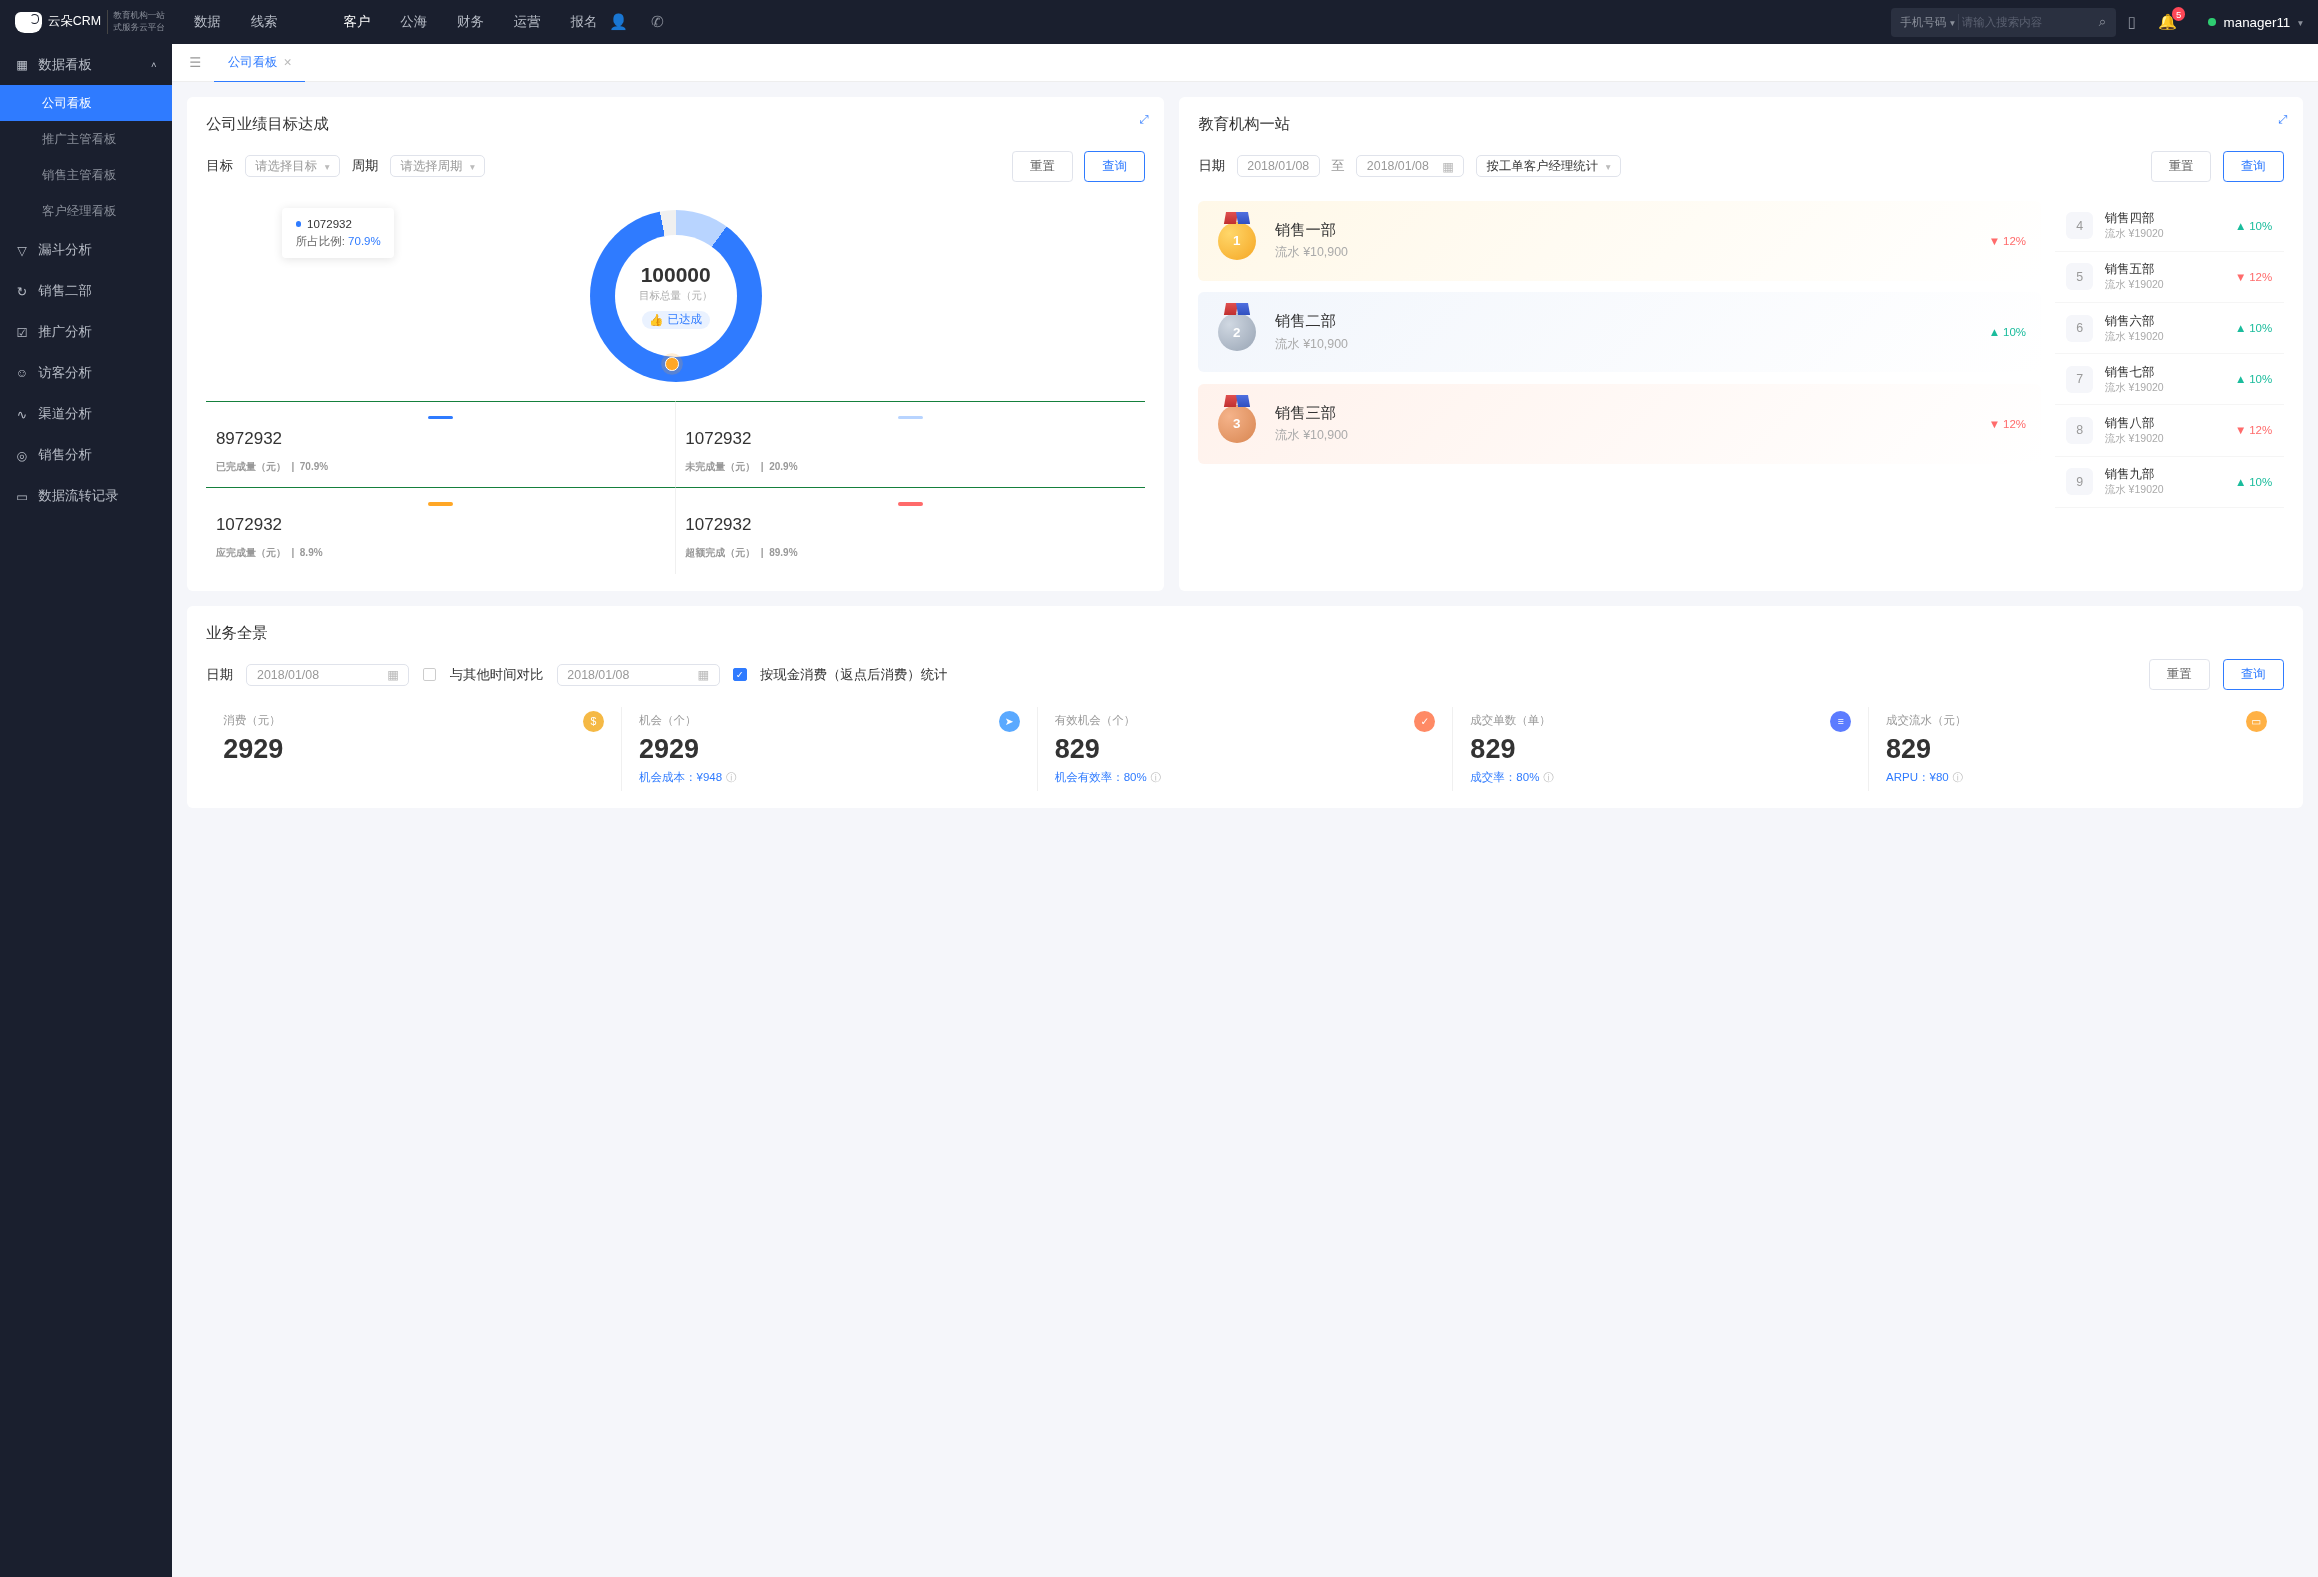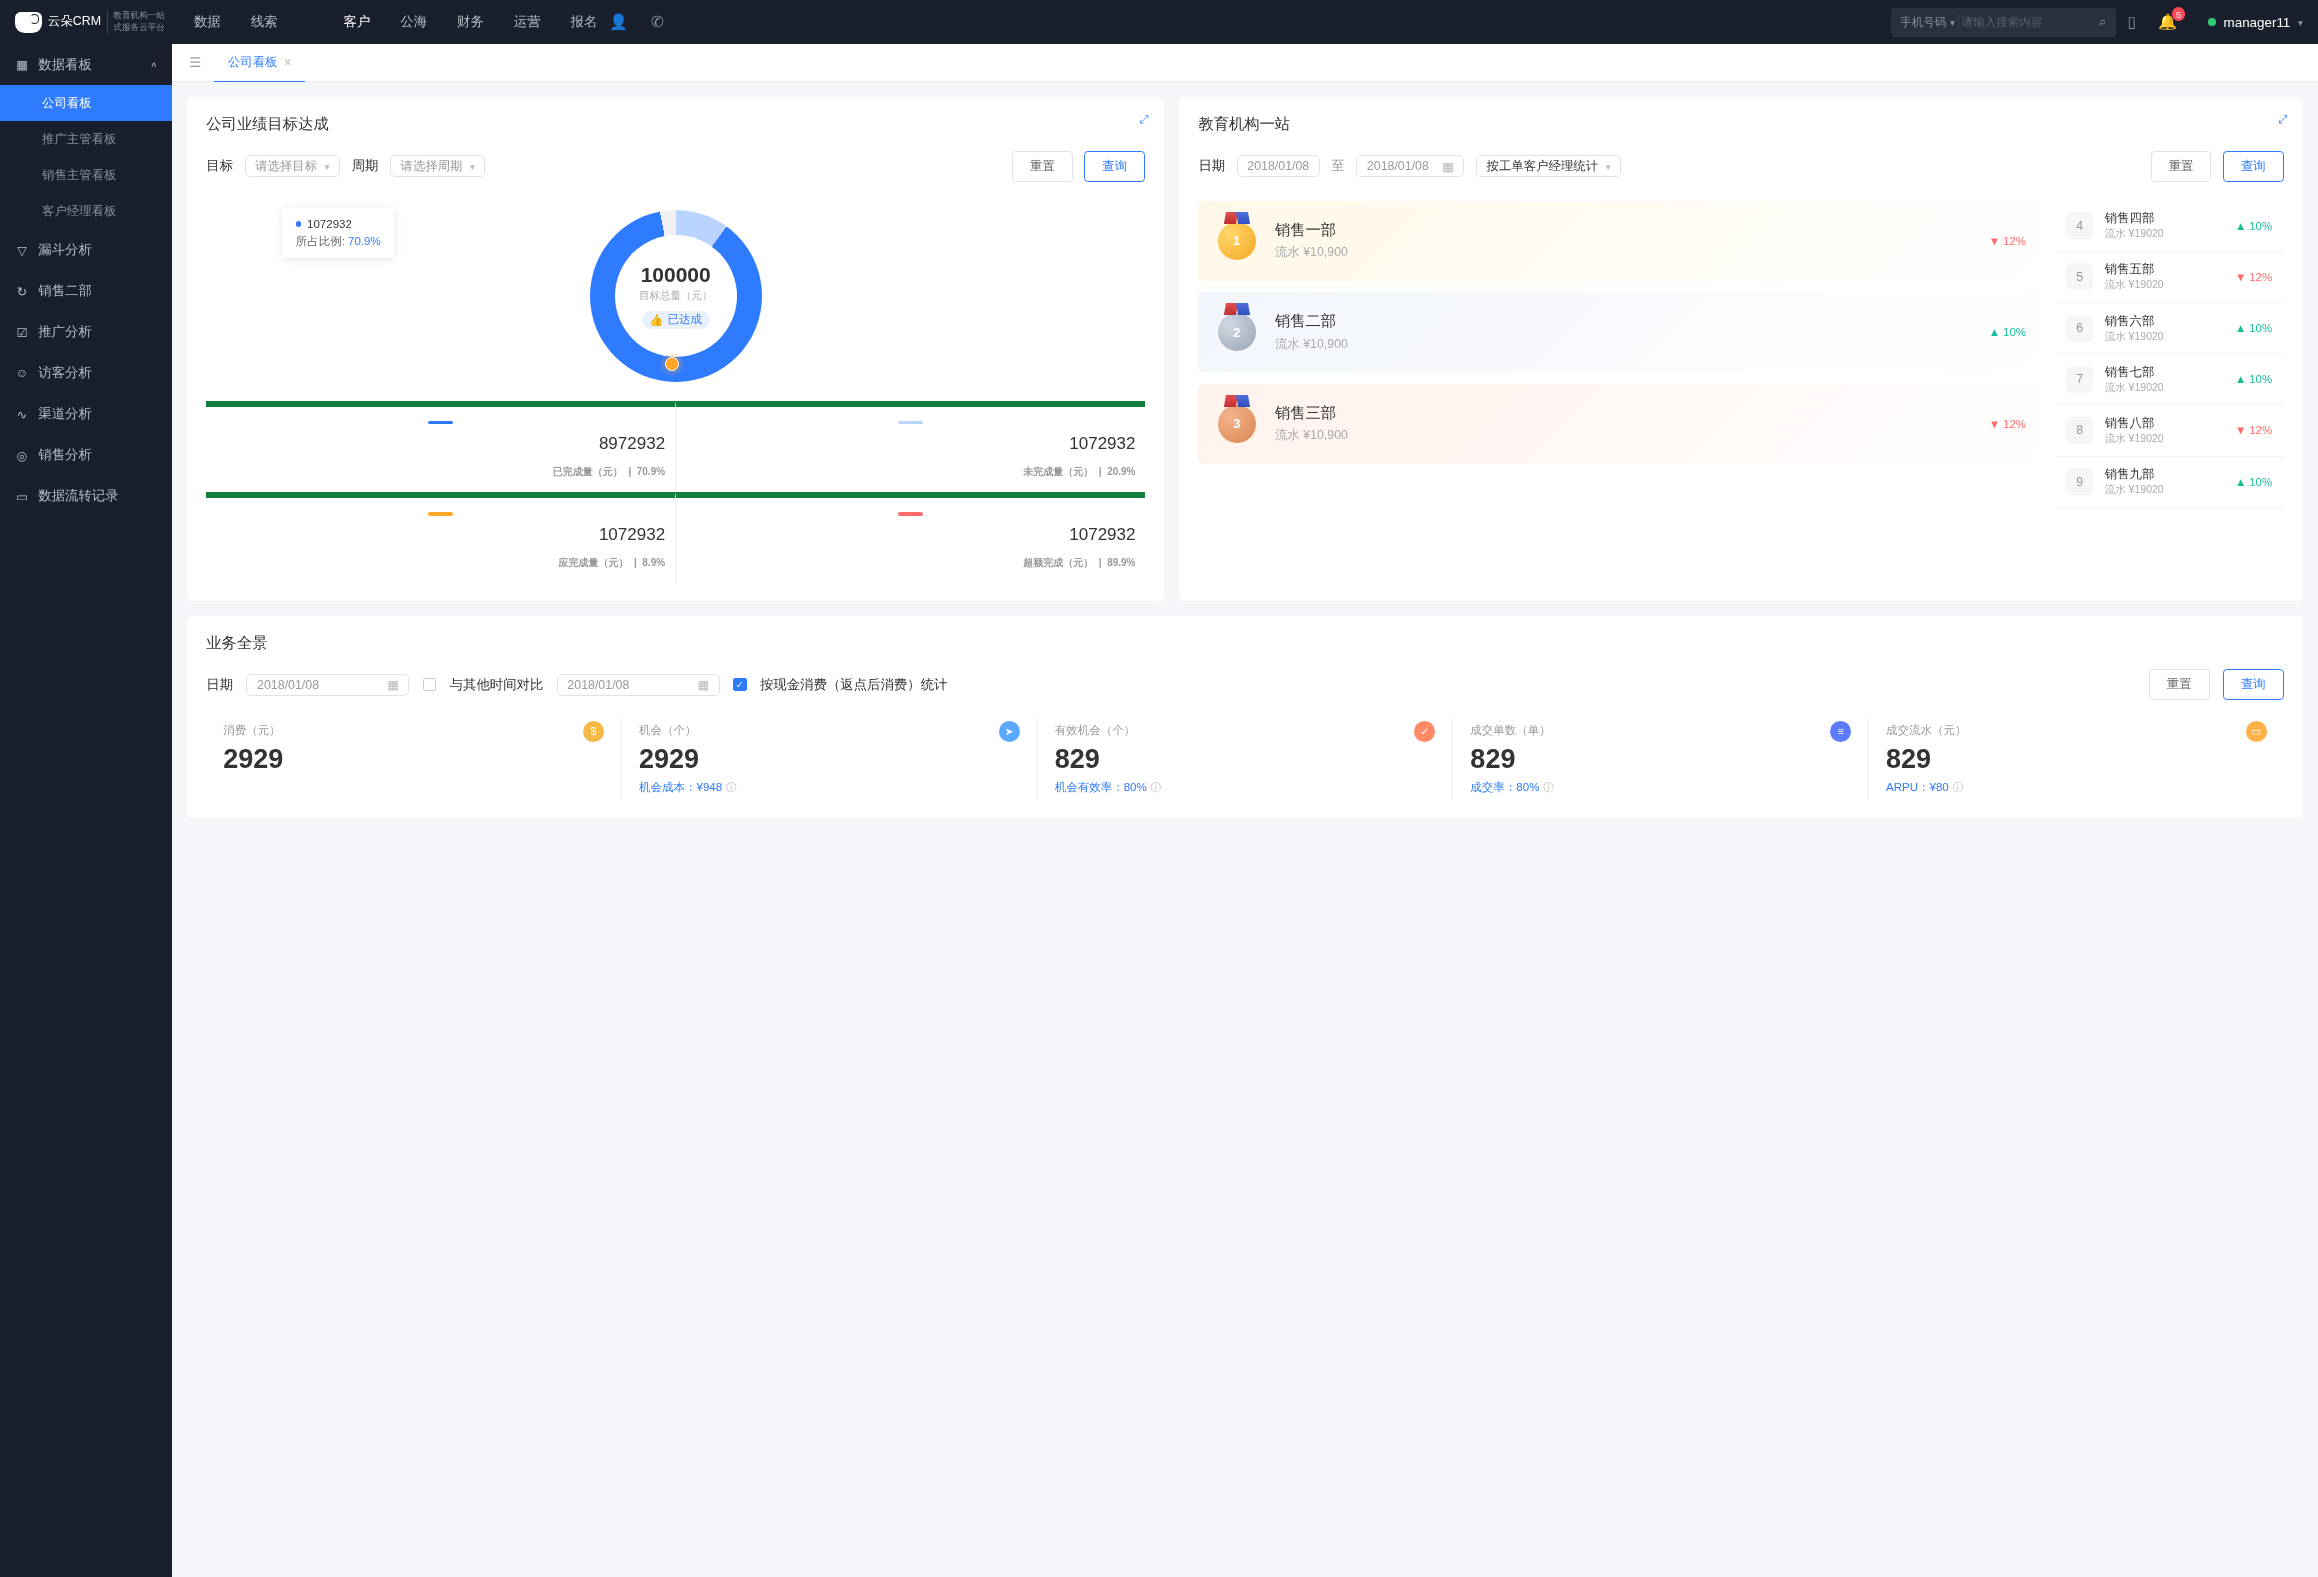--- a/index.html
+++ b/index.html
@@ -66,21 +66,21 @@
 .tooltip-pct { color: #2f7bff; }
 .donut { width: 172px; height: 172px; border-radius: 50%; background: conic-gradient(#b8d4ff 0 10%, #2f7bff 10% 97%, #f0f0f0 97% 100%); position: relative; margin-top: 9.6px; }
 .donut::before { content:""; position:absolute; inset:25px; background:#fff; border-radius:50%; }
 .donut-center { position: absolute; inset:0; display:flex; flex-direction:column; align-items:center; justify-content:center; }
 .donut-val { font-size: 21px; font-weight: 600; }
 .donut-sub { font-size: 10.5px; color: #aaa; margin-top: 1.9px; }
 .donut-badge { margin-top: 7.6px; display: flex; align-items: center; gap: 3.8px; color: #2f7bff; font-size: 11.5px; background: #eaf2ff; padding: 1.9px 7.6px; border-radius: 9.6px; }
 .dot-handle { position:absolute; width:13.4px; height:13.4px; border-radius:50%; background:#ffa726; border:1.9px solid #fff; bottom:11.5px; left:44%; z-index:2; box-shadow:0 0 0 3.8px rgba(255,167,38,0.2);}
 
 .stats-grid { display: grid; grid-template-columns: 1fr 1fr; margin-top: 19px; }
-.stat-cell { padding: 13.4px 9.6px; text-align: right; border-top: 6px solid #15803d; }
+.stat-cell { padding: 13.4px 9.6px; text-align: left; border-top: 1px solid #15803d; }
 .stat-cell:nth-child(odd){ border-right:1px solid #f0f0f0; }
 .stat-bar { width: 25px; height: 3.8px; border-radius: 1.9px; margin: 0 auto 9.6px; }
 .stat-val { font-size: 17px; font-weight: 500; }
 .stat-label { font-size: 10px; color: #999; margin-top: 11px; font-weight: bold; }
 
 
 .rank-body { display: flex; gap: 13.4px; }
 .medal-col { flex: 1; display: flex; flex-direction: column; gap: 11.5px; }
 .medal-card { border-radius: 5.7px; padding: 17px 15.3px; display: flex; align-items: center; gap: 15.3px; }
 .medal-card.gold { background: linear-gradient(135deg,#fff8e8,#fff); }

